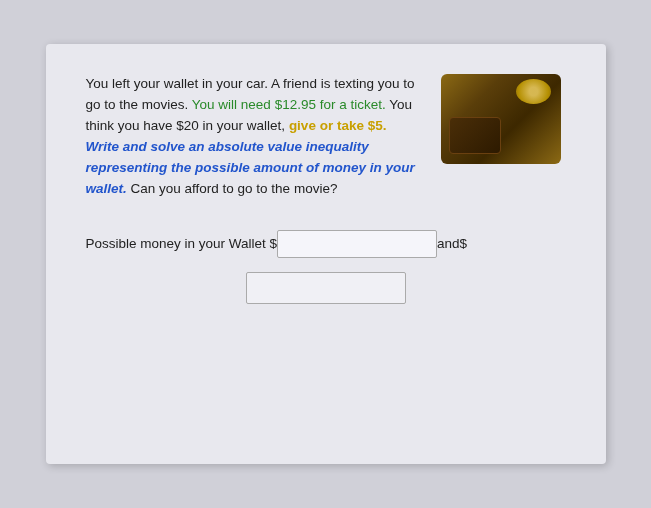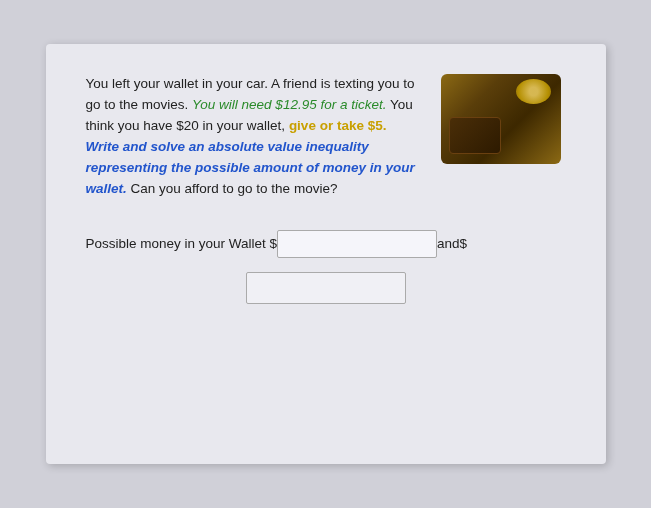--- a/index.html
+++ b/index.html
@@ -36,21 +36,20 @@
 
     .text-section {
       flex: 1;
       font-size: 13.5px;
       line-height: 1.55;
       color: #222;
     }
 
     .text-section .green-italic {
       color: #2a8a2a;
-      font-style: italic;
     }
 
     .text-section .gold-bold {
       color: #c8a000;
       font-weight: bold;
     }
 
     .text-section .blue-italic-bold {
       color: #2255cc;
       font-style: italic;

